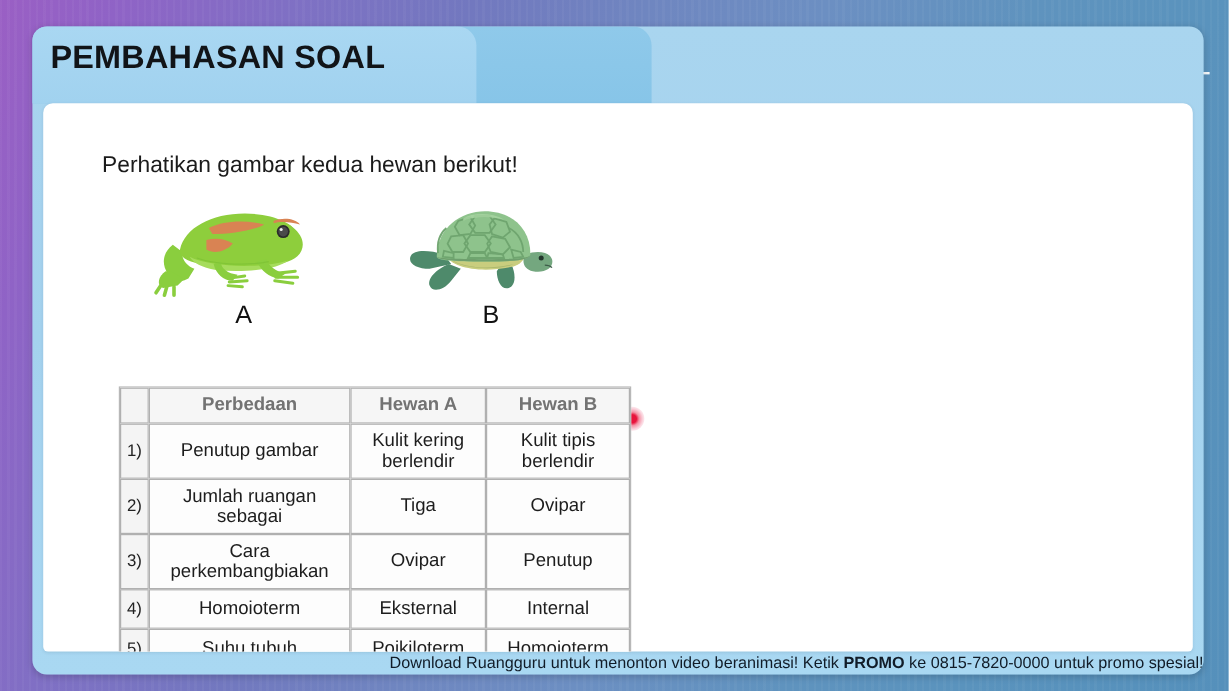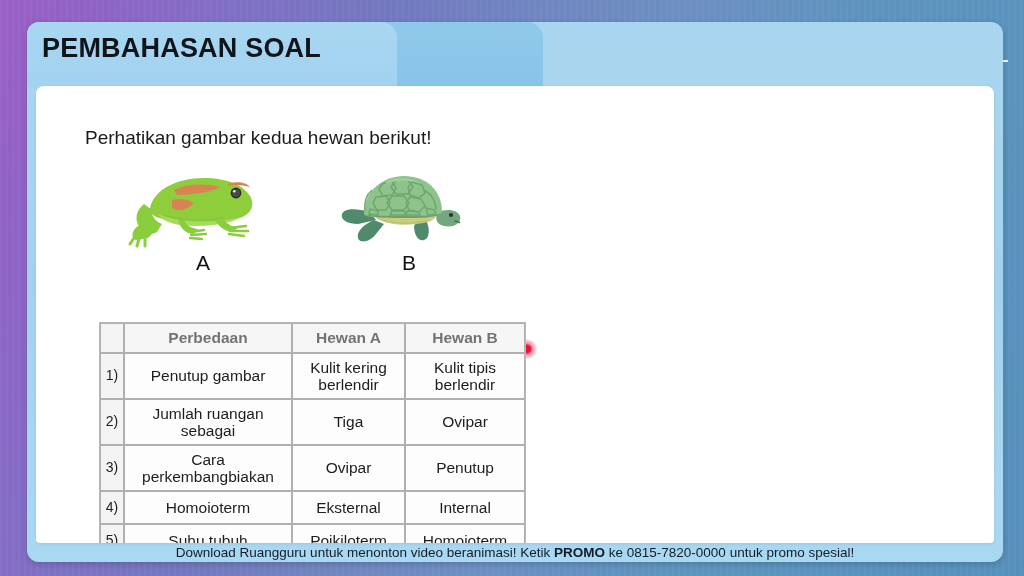--- a/index.html
+++ b/index.html
@@ -218,21 +218,21 @@
 
   
   #footer {
     position: absolute;
     left: 0;
     bottom: 0;
     width: 976px;
     height: 19px;
     display: flex;
     align-items: center;
-    justify-content: center;
+    justify-content: flex-end;
   }
   #footer-text {
     font-size: 13.5px;
     color: #111c28;
     white-space: nowrap;
   }
   #footer-text b { font-weight: bold; }
 </style>
 </head>
 <body>

